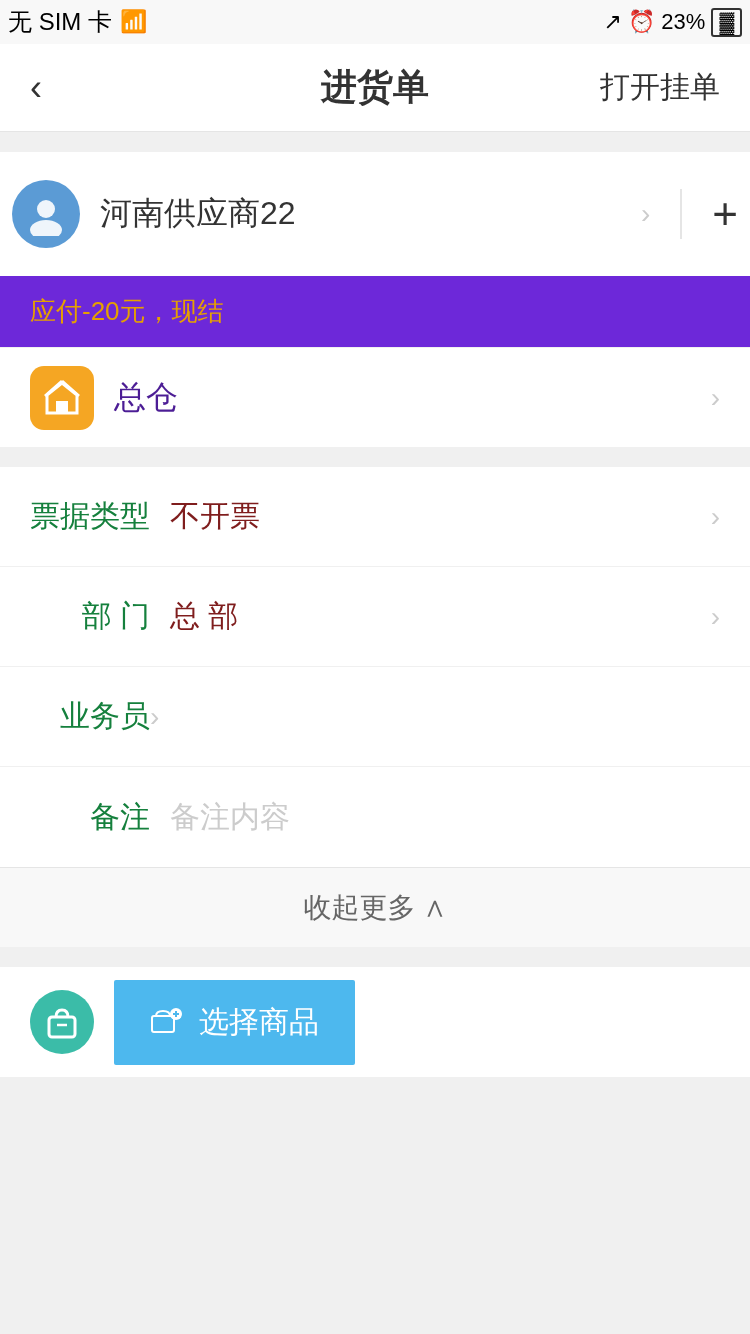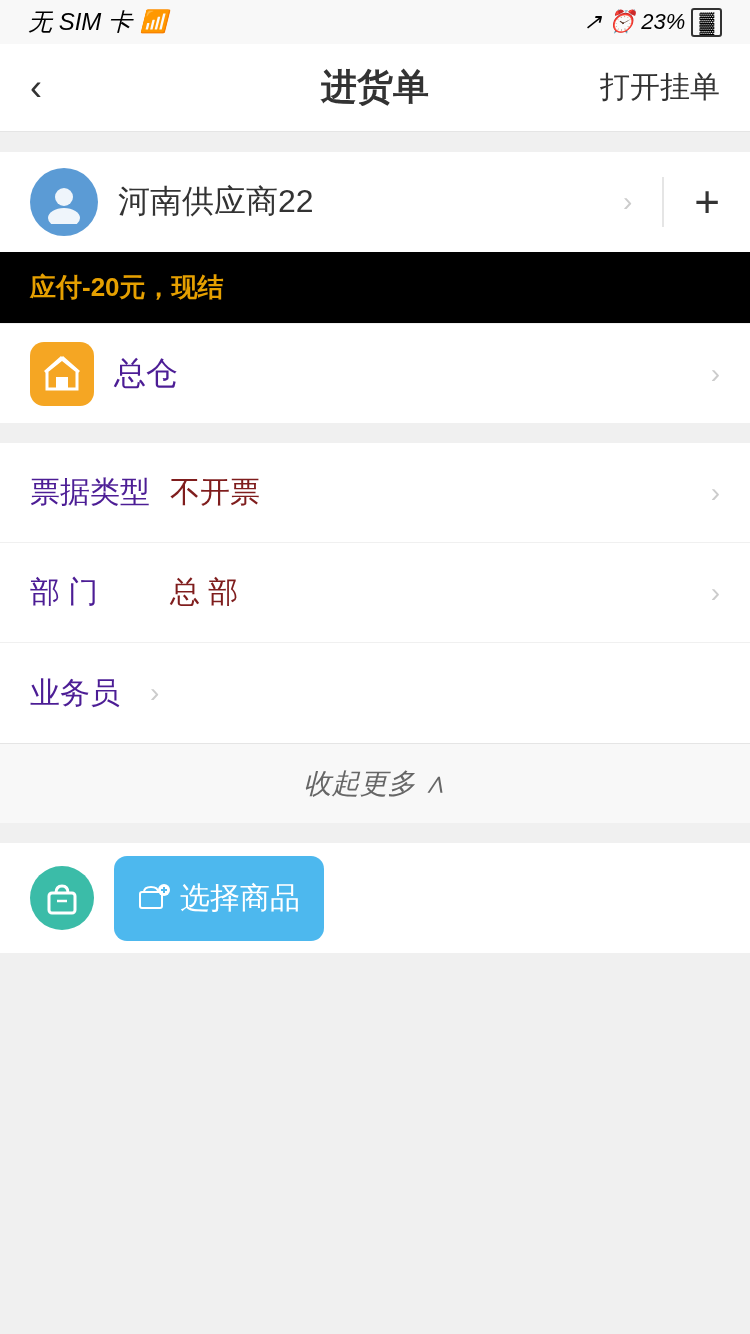--- a/index.html
+++ b/index.html
@@ -13,23 +13,22 @@
     }
 
     
     .status-bar {
       width: 750px;
       height: 44px;
       background: #f8f8f8;
       display: flex;
       align-items: center;
       justify-content: space-between;
-      padding: 0 28px;
+      padding: 0 8px;
       font-size: 24px;
-      font-style: italic;
     }
     .status-left {
       display: flex;
       align-items: center;
       gap: 8px;
       font-size: 24px;
       font-weight: 500;
     }
     .wifi-icon {
       font-size: 22px;
@@ -87,22 +86,22 @@
     
     .card-section {
       background: #ffffff;
       margin-bottom: 0;
     }
 
     
     .supplier-row {
       display: flex;
       align-items: center;
-      padding: 0 30px;
-      height: 100px;
+      padding: 0 12px;
+      height: 124px;
       background: #ffffff;
     }
     .supplier-avatar {
       width: 68px;
       height: 68px;
       border-radius: 50%;
       background: #5b9bd5;
       display: flex;
       align-items: center;
       justify-content: center;
@@ -130,25 +129,24 @@
       line-height: 1;
     }
     .supplier-divider {
       width: 2px;
       height: 50px;
       background: #e5e5e5;
     }
 
     
     .notice-bar {
-      background: #000000;
+      background: #6d28d9;
       padding: 18px 30px;
       font-size: 26px;
       color: #e6a000;
-      font-weight: bold;
     }
 
     
     .warehouse-row {
       display: flex;
       align-items: center;
       padding: 0 30px;
       height: 100px;
       background: #ffffff;
       border-top: 1px solid #f0f0f0;
@@ -181,23 +179,24 @@
       padding: 0 30px;
       height: 100px;
       border-bottom: 1px solid #f0f0f0;
       background: #ffffff;
     }
     .form-row:last-child {
       border-bottom: none;
     }
     .form-label {
       font-size: 30px;
-      color: #4c1d95;
+      color: #15803d;
       width: 120px;
       flex-shrink: 0;
+      text-align: right;
     }
     .form-value {
       font-size: 30px;
       color: #7f1d1d;
       flex: 1;
       margin-left: 20px;
     }
     .form-placeholder {
       font-size: 30px;
       color: #ccc;
@@ -211,21 +210,20 @@
       height: 80px;
       display: flex;
       align-items: center;
       justify-content: center;
       margin-top: 0;
       border-top: 1px solid #e5e5e5;
     }
     .collapse-text {
       font-size: 28px;
       color: #666;
-      font-style: italic;
     }
 
     
     .bottom-bar {
       margin-top: 20px;
       background: #ffffff;
       height: 110px;
       display: flex;
       align-items: center;
       padding: 0 30px;
@@ -243,25 +241,25 @@
     }
     .product-count-text {
       font-size: 30px;
       color: #333;
       flex: 1;
     }
     .select-product-btn {
       background: #4db8ee;
       color: #fff;
       font-size: 30px;
-      padding: 22px 24px;
-      border-radius: 13px;
-      display: flex;
-      align-items: center;
-      gap: 10px;
+      padding: 22px 36px;
+      border-radius: 2px;
+      display: flex;
+      align-items: center;
+      gap: 17px;
       cursor: pointer;
       border: none;
       white-space: nowrap;
     }
   </style>
 </head>
 <body>
 
 <div class="status-bar">
   <div class="status-left">
@@ -330,20 +328,24 @@
     <span class="form-label">部 门</span>
     <span class="form-value">总 部</span>
     <span class="chevron-icon">›</span>
   </div>
 
   <div class="form-row">
     <span class="form-label">业务员</span>
     <span class="chevron-icon">›</span>
   </div>
 
+  <div class="form-row">
+    <span class="form-label">备注</span>
+    <span class="form-placeholder">备注内容</span>
+  </div>
 
 </div>
 
 <div class="collapse-row">
   <span class="collapse-text">收起更多 ∧</span>
 </div>
 
 <div class="bottom-bar">
   <div class="product-count-icon">
     <svg width="38" height="38" viewBox="0 0 38 38">

